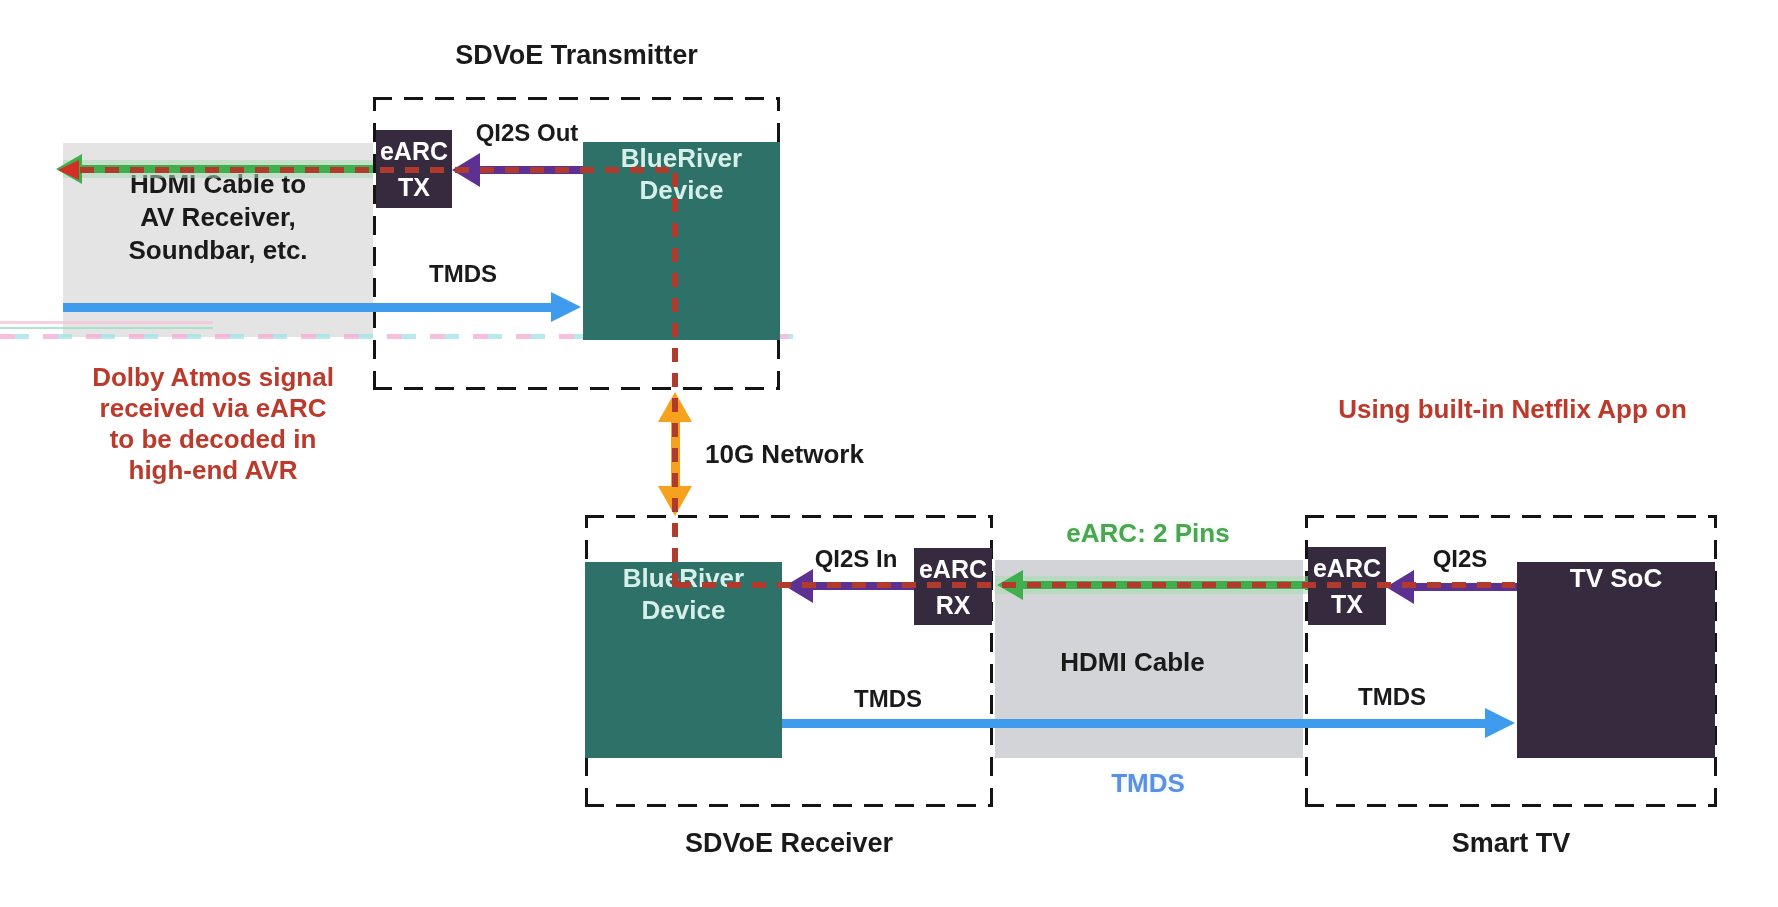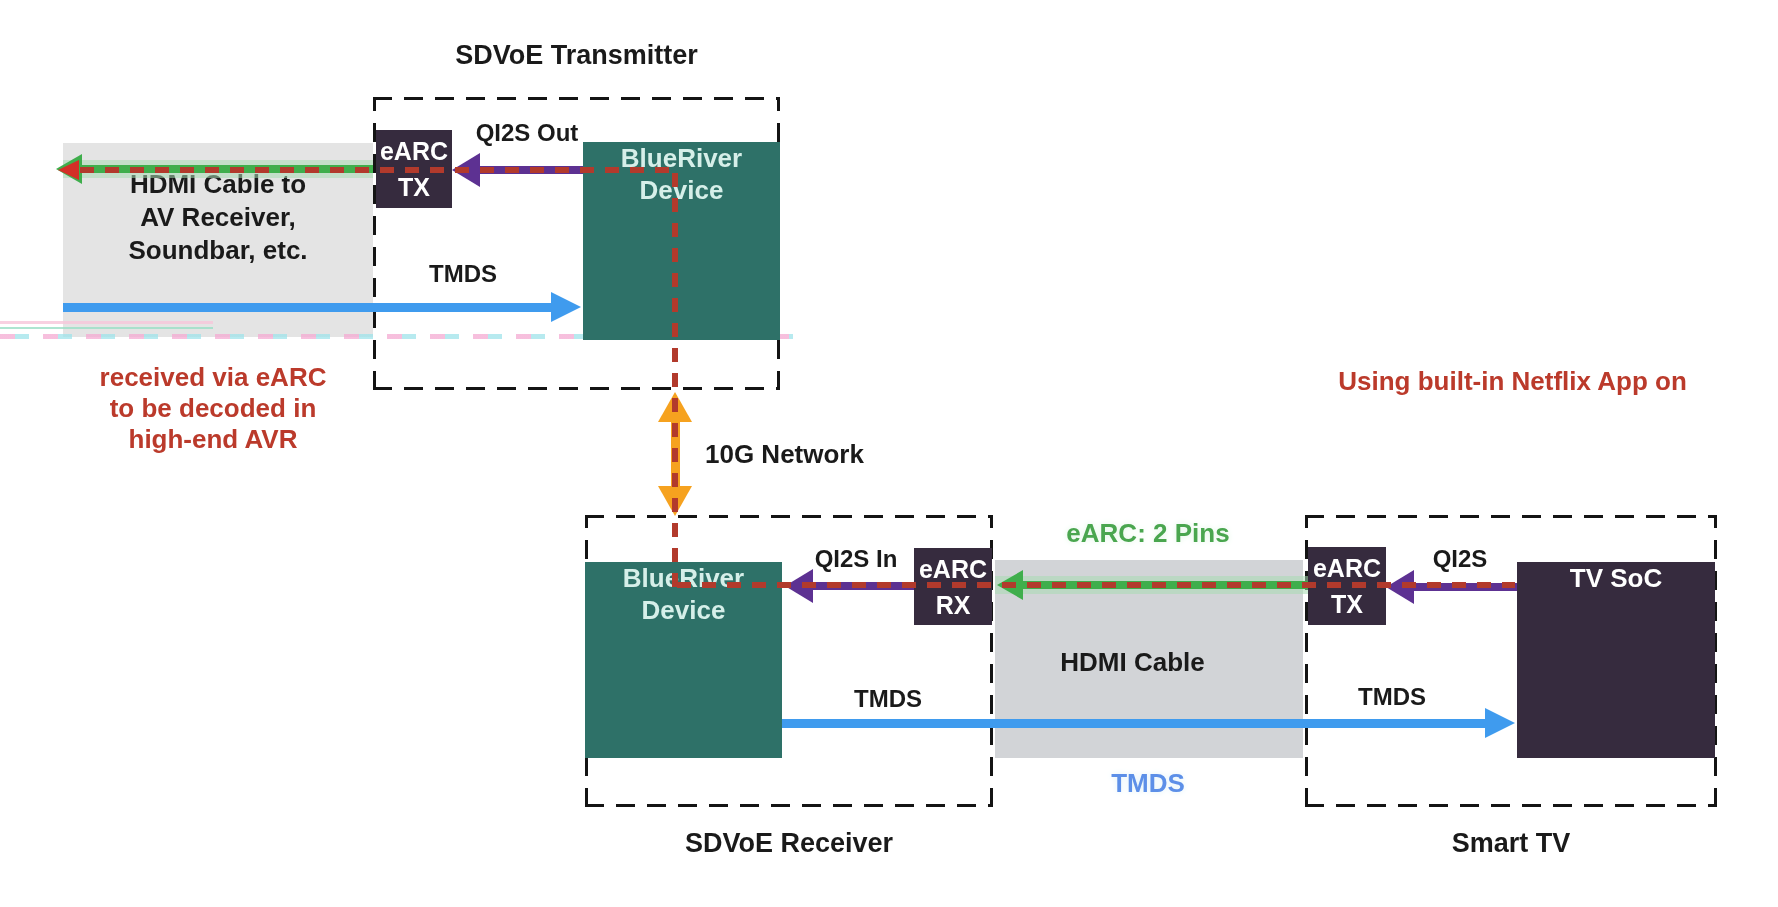--- a/index.html
+++ b/index.html
@@ -94,20 +94,21 @@
   <div class="abs green-underlay" style="left:63px;top:160px;width:310px;height:18px;"></div>
   <div class="abs green-shaft" style="left:80px;top:165px;width:293px;height:8px;"></div>
   <div class="abs tri head-left-green" style="left:56px;top:154px;"></div>
   <div class="abs tri head-left-red" style="left:58px;top:160px;"></div>
 
   <div class="abs lbl" style="left:408px;top:261px;width:110px;">TMDS</div>
   <div class="abs blue-shaft" style="left:63px;top:303px;width:490px;height:9px;"></div>
   <div class="abs tri head-right-blue" style="left:551px;top:292px;"></div>
 
   <div class="abs note" style="left:63px;top:362px;width:300px;">
+    <span>Dolby Atmos signal</span>
     <span>received via eARC</span>
     <span>to be decoded in</span>
     <span>high-end AVR</span>
   </div>
 
   <div class="abs orange-shaft" style="left:671px;top:418px;width:9px;height:72px;"></div>
   <div class="abs tri head-up-orange" style="left:658px;top:392px;"></div>
   <div class="abs tri head-down-orange" style="left:658px;top:486px;"></div>
   <div class="abs lbl lbl-lg" style="left:705px;top:440px;width:170px;text-align:left;">10G Network</div>
 
@@ -139,21 +140,21 @@
   <div class="abs graybox" style="left:995px;top:560px;width:308px;height:198px;background:var(--gray-box-right);"></div>
   <div class="abs lbl lbl-lg" style="left:995px;top:648px;width:275px;z-index:7;">HDMI Cable</div>
   <div class="abs lbl lbl-lg green-text" style="left:1040px;top:519px;width:216px;">eARC: 2 Pins</div>
 
   <div class="abs green-underlay" style="left:995px;top:576px;width:313px;height:18px;"></div>
   <div class="abs green-shaft" style="left:1021px;top:581px;width:289px;height:8px;"></div>
   <div class="abs tri head-left-green" style="left:997px;top:570px;"></div>
 
   <div class="abs lbl lbl-lg blue-text" style="left:1072px;top:769px;width:152px;">TMDS</div>
 
-  <div class="abs note" style="left:1310px;top:366px;width:405px;">
+  <div class="abs note" style="left:1310px;top:394px;width:405px;">
     <span>Using built-in Netflix App on</span>
   </div>
 
   <div class="abs dashed-box" style="left:1305px;top:515px;width:412px;height:292px;"></div>
 
   <div class="abs darkbox" style="left:1308px;top:547px;width:78px;height:78px;">
     <span>eARC</span>
     <span>TX</span>
   </div>
 

